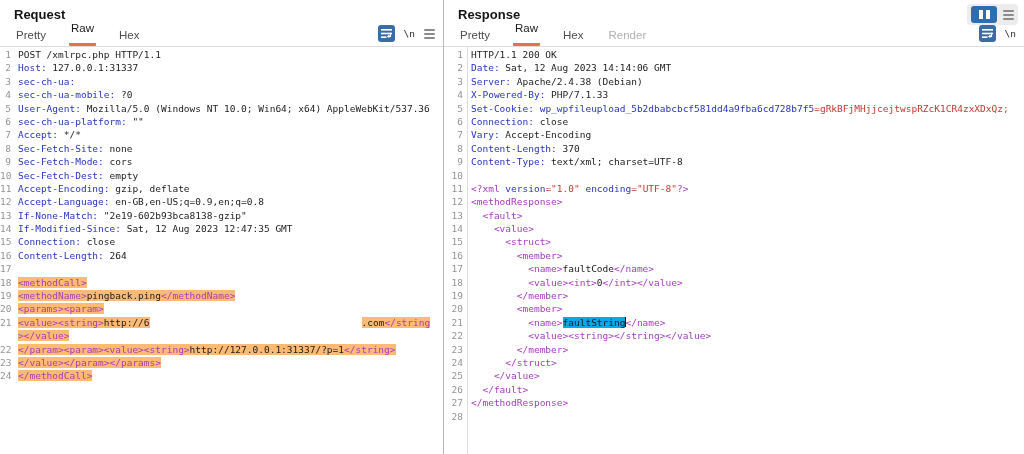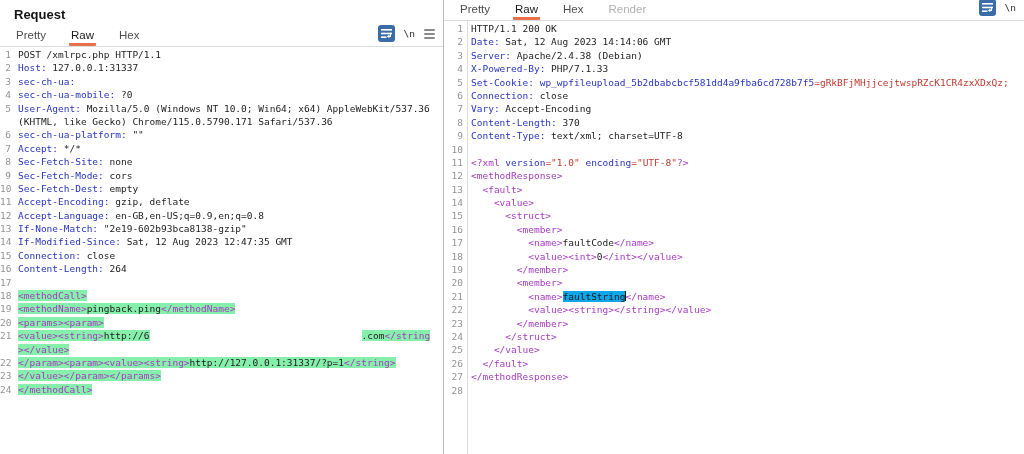--- a/index.html
+++ b/index.html
@@ -4,21 +4,21 @@
 <style>
   html,body{margin:0;padding:0;background:#fff;}
   .app{width:1024px;height:454px;display:flex;background:#fff;overflow:hidden;font-family:"Liberation Sans",sans-serif;}
   .panel{display:flex;flex-direction:column;min-width:0;}
   .panel.request{width:443px;flex:none;}
   .panel.response{flex:1;border-left:1px solid #b7babd;}
   .panel-head{height:26px;position:relative;flex:none;}
   .panel-title{position:absolute;left:14px;top:7px;font-size:13px;font-weight:bold;color:#141414;}
   .tabbar{height:20px;flex:none;display:flex;align-items:flex-end;padding:0 8px 0 14px;border-bottom:1px solid #dcdcdc;}
   .tab{font-size:11.5px;color:#4d4d4d;margin-right:21px;padding:0 2px 5px 2px;cursor:default;}
-  .tab.active{color:#1a1a1a;font-weight:500;padding-bottom:2px;border-bottom:3px solid #e8704a;border-radius:1px;}
+  .tab.active{color:#1a1a1a;font-weight:500;padding-bottom:9px;border-bottom:3px solid #e8704a;border-radius:1px;}
   .tab.disabled{color:#b0b0b0;text-align:right;}
   .tab-controls{margin-left:auto;display:flex;align-items:center;gap:9px;padding-bottom:4px;}
   .wrapbtn{width:17px;height:17px;background:#3a6da8;border:none;border-radius:3px;padding:0;display:flex;align-items:center;justify-content:center;cursor:pointer;}
   .nl{font-family:"DejaVu Sans Mono",monospace;font-size:9.5px;color:#2b2b2b;}
   .hamb{display:flex;flex-direction:column;gap:2px;cursor:pointer;}
   .hamb i{display:block;width:11px;height:2px;background:#8b8b8b;border-radius:1px;}
   .seg-group{position:absolute;top:4px;right:6px;display:flex;align-items:center;background:#ececec;border-radius:4px;padding:2px 4px;gap:6px;}
   .seg-btn{border:none;padding:0;background:transparent;cursor:pointer;}
   .seg-btn.cols{width:26px;height:17px;background:#2e6db0;border-radius:3px;display:flex;align-items:center;justify-content:center;gap:3px;}
   .seg-btn.cols i{display:block;width:4px;height:9px;background:#fff;}
@@ -26,21 +26,21 @@
   .row{display:flex;height:13.4px;line-height:13.4px;white-space:pre;}
   .num{color:#949494;text-align:right;flex:none;}
   .request .num{width:11px;margin-right:7px;}
   .response .num{width:19px;margin-right:8px;}
   .gutterline{position:absolute;left:23px;top:0;bottom:0;width:1px;background:#dcdcdc;}
   .ln{flex:1;min-width:0;}
   .c-t{color:#1c1c1c;}
   .c-h{color:#2735bd;text-align:right;}
   .c-g{color:#a63bbf;}
   .c-r{color:#c03a30;margin-top:36px;}
-  .sel{background:#86efac;}
+  .sel{background:#fdba74;}
   .sel2{background:#0ea5e9;}
   .gap{display:inline-block;background:#ffffff;height:13.4px;vertical-align:top;}
   .caret{display:inline-block;width:1px;height:10px;background:#111;vertical-align:-1px;margin:0 -1px 0 0;}
 </style>
 </head>
 <body>
 
 <div class="app">
 
   <div class="panel request">
@@ -67,21 +67,20 @@
             <i></i>
           </span>
       </span>
     </div>
     <div class="code" id="req-code">
         <div class="row"><span class="num">1</span><span class="ln"><span class="c-t">POST /xmlrpc.php HTTP/1.1</span></span></div>
         <div class="row"><span class="num">2</span><span class="ln"><span class="c-h">Host:</span><span class="c-t"> 127.0.0.1:31337</span></span></div>
         <div class="row"><span class="num">3</span><span class="ln"><span class="c-h">sec-ch-ua:</span></span></div>
         <div class="row"><span class="num">4</span><span class="ln"><span class="c-h">sec-ch-ua-mobile:</span><span class="c-t"> ?0</span></span></div>
         <div class="row"><span class="num">5</span><span class="ln"><span class="c-h">User-Agent:</span><span class="c-t"> Mozilla/5.0 (Windows NT 10.0; Win64; x64) AppleWebKit/537.36</span></span></div>
-        <div class="row"><span class="num"></span><span class="ln"><span class="c-t">(KHTML, like Gecko) Chrome/115.0.5790.171 Safari/537.36</span></span></div>
         <div class="row"><span class="num">6</span><span class="ln"><span class="c-h">sec-ch-ua-platform:</span><span class="c-t"> ""</span></span></div>
         <div class="row"><span class="num">7</span><span class="ln"><span class="c-h">Accept:</span><span class="c-t"> */*</span></span></div>
         <div class="row"><span class="num">8</span><span class="ln"><span class="c-h">Sec-Fetch-Site:</span><span class="c-t"> none</span></span></div>
         <div class="row"><span class="num">9</span><span class="ln"><span class="c-h">Sec-Fetch-Mode:</span><span class="c-t"> cors</span></span></div>
         <div class="row"><span class="num">10</span><span class="ln"><span class="c-h">Sec-Fetch-Dest:</span><span class="c-t"> empty</span></span></div>
         <div class="row"><span class="num">11</span><span class="ln"><span class="c-h">Accept-Encoding:</span><span class="c-t"> gzip, deflate</span></span></div>
         <div class="row"><span class="num">12</span><span class="ln"><span class="c-h">Accept-Language:</span><span class="c-t"> en-GB,en-US;q=0.9,en;q=0.8</span></span></div>
         <div class="row"><span class="num">13</span><span class="ln"><span class="c-h">If-None-Match:</span><span class="c-t"> "2e19-602b93bca8138-gzip"</span></span></div>
         <div class="row"><span class="num">14</span><span class="ln"><span class="c-h">If-Modified-Since:</span><span class="c-t"> Sat, 12 Aug 2023 12:47:35 GMT</span></span></div>
         <div class="row"><span class="num">15</span><span class="ln"><span class="c-h">Connection:</span><span class="c-t"> close</span></span></div>
@@ -92,20 +91,34 @@
         <div class="row"><span class="num">20</span><span class="ln"><span class="c-g sel">&lt;params&gt;&lt;param&gt;</span></span></div>
         <div class="row"><span class="num">21</span><span class="ln"><span class="c-g sel">&lt;value&gt;&lt;string&gt;</span><span class="c-t sel">http://6</span><span class="gap" style="width: 212px;"></span><span class="c-t sel">.com</span><span class="c-g sel">&lt;/string</span></span></div>
         <div class="row"><span class="num"></span><span class="ln"><span class="c-g sel">&gt;&lt;/value&gt;</span></span></div>
         <div class="row"><span class="num">22</span><span class="ln"><span class="c-g sel">&lt;/param&gt;&lt;param&gt;&lt;value&gt;&lt;string&gt;</span><span class="c-t sel">http://127.0.0.1:31337/?p=1</span><span class="c-g sel">&lt;/string&gt;</span></span></div>
         <div class="row"><span class="num">23</span><span class="ln"><span class="c-g sel">&lt;/value&gt;&lt;/param&gt;&lt;/params&gt;</span></span></div>
         <div class="row"><span class="num">24</span><span class="ln"><span class="c-g sel">&lt;/methodCall&gt;</span></span></div>
       </div>
   </div>
 
   <div class="panel response">
+    <div class="panel-head">
+      <span class="panel-title">Response</span>
+      <span class="seg-group">
+        <button class="seg-btn cols">
+          <i></i>
+            <i></i>
+        </button>
+        <span class="hamb">
+            <i></i>
+            <i></i>
+            <i></i>
+          </span>
+      </span>
+    </div>
     <div class="tabbar">
       <span class="tab">Pretty</span>
       <span class="tab active">Raw</span>
       <span class="tab">Hex</span>
       <span class="tab disabled">Render</span>
       <span class="tab-controls">
         <button class="wrapbtn">
           <svg width="11" height="11" viewBox="0 0 11 11">
             <rect x="0" y="1" width="11" height="1.6" fill="#fff"></rect>
             <rect x="0" y="4.7" width="11" height="1.6" fill="#fff"></rect>

